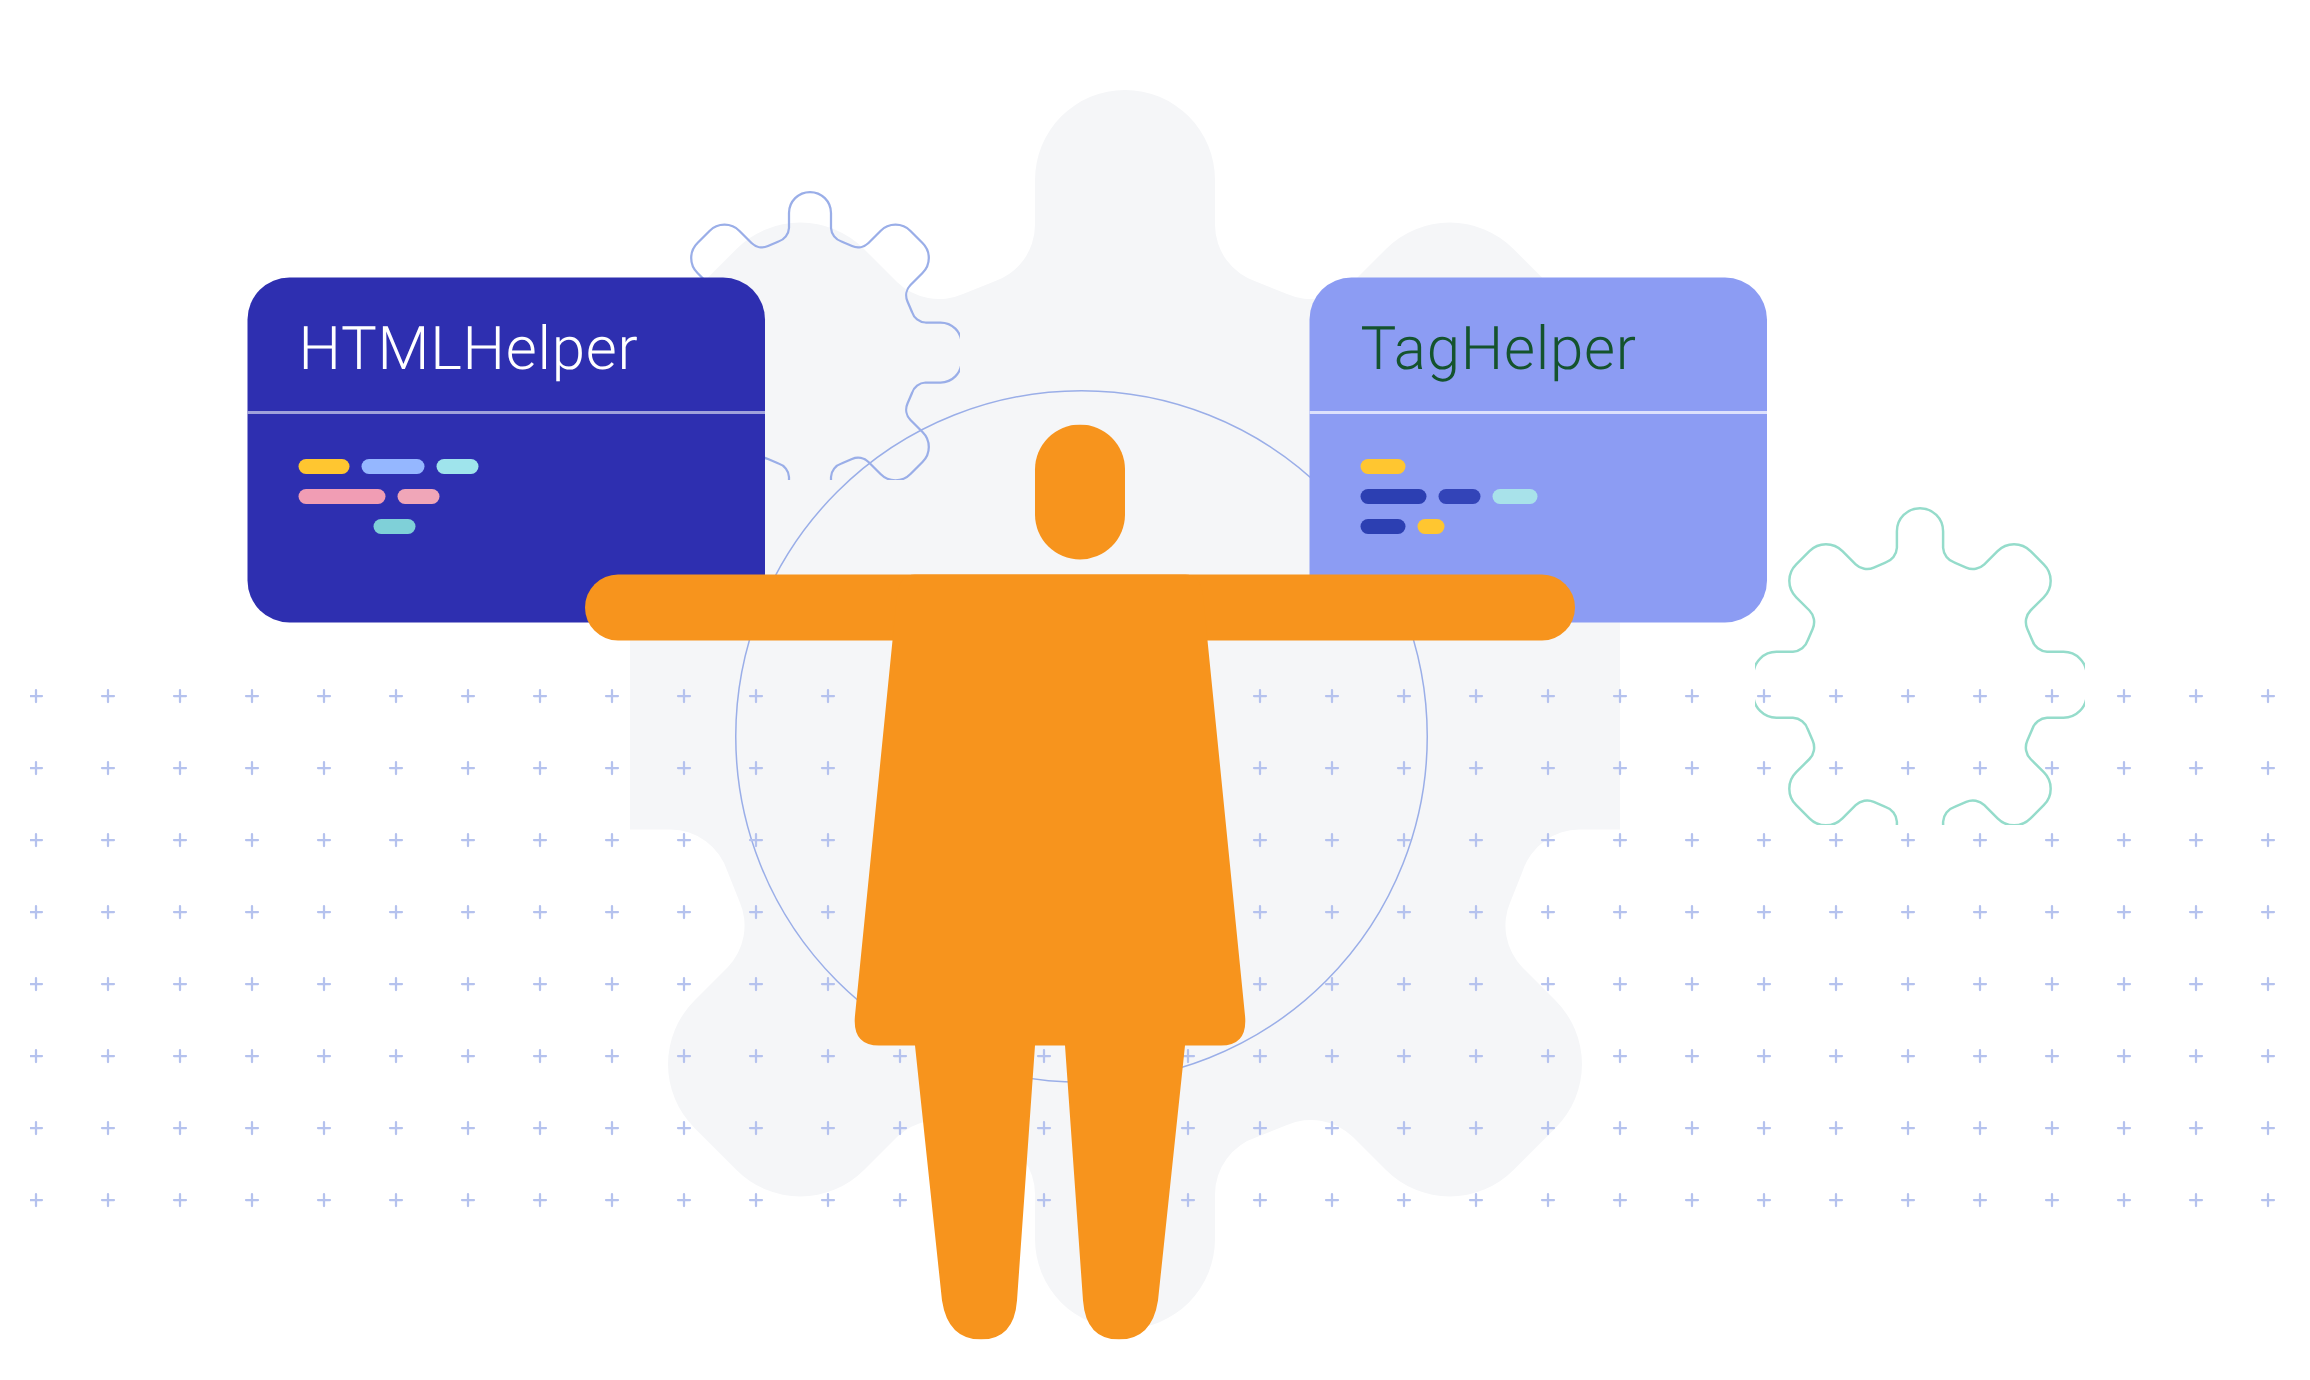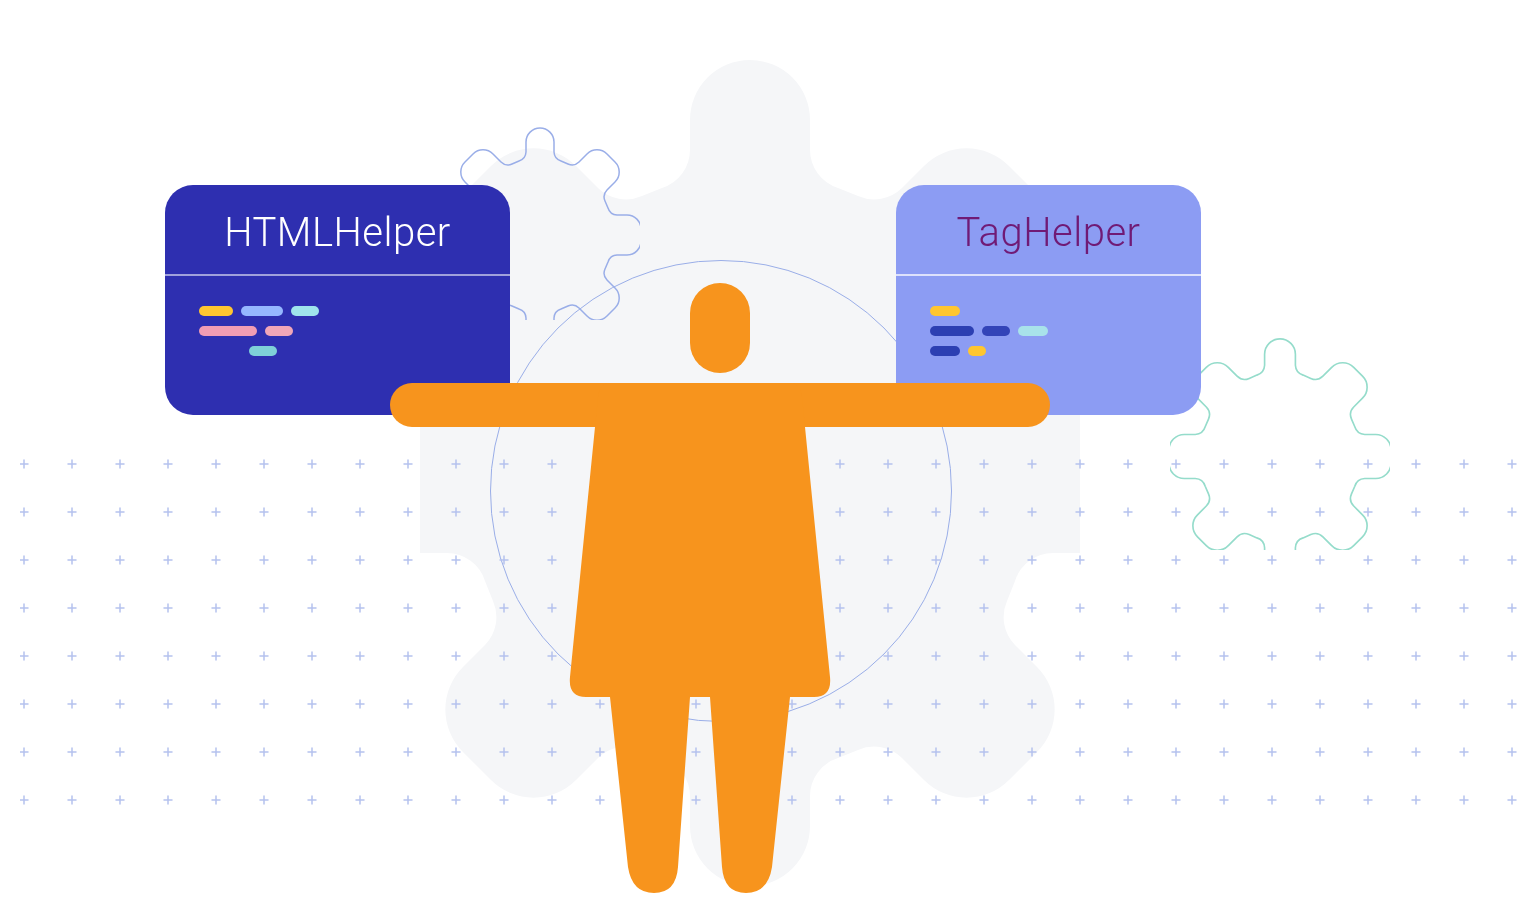--- a/index.html
+++ b/index.html
@@ -67,21 +67,20 @@
     height: 220px;
     pointer-events: none;
   }
 
   
   .card {
     position: absolute;
     border-radius: 28px;
     overflow: hidden;
     box-shadow: none;
-    text-align: center;
   }
   .card-header {
     padding: 24px 34px 18px 34px;
     font-size: 40px;
     font-weight: 300;
     letter-spacing: 0.5px;
     border-bottom: 2px solid rgba(255,255,255,0.55);
   }
   .card-body {
     padding: 30px 34px 40px 34px;
@@ -99,26 +98,26 @@
 
   .card-left {
     left: 165px;
     top: 185px;
     width: 345px;
     height: 230px;
     background: #2e2fb0;
     color: #ffffff;
   }
   .card-right {
-    left: 896px;
+    left: 873px;
     top: 185px;
     width: 305px;
     height: 230px;
     background: #8c9cf3;
-    color: #701a75;
+    color: #14532d;
   }
   .card-right .card-header {
     border-bottom: 2px solid rgba(255,255,255,0.7);
   }
 
   
   .person {
     position: absolute;
     left: 390px;
     top: 283px;

